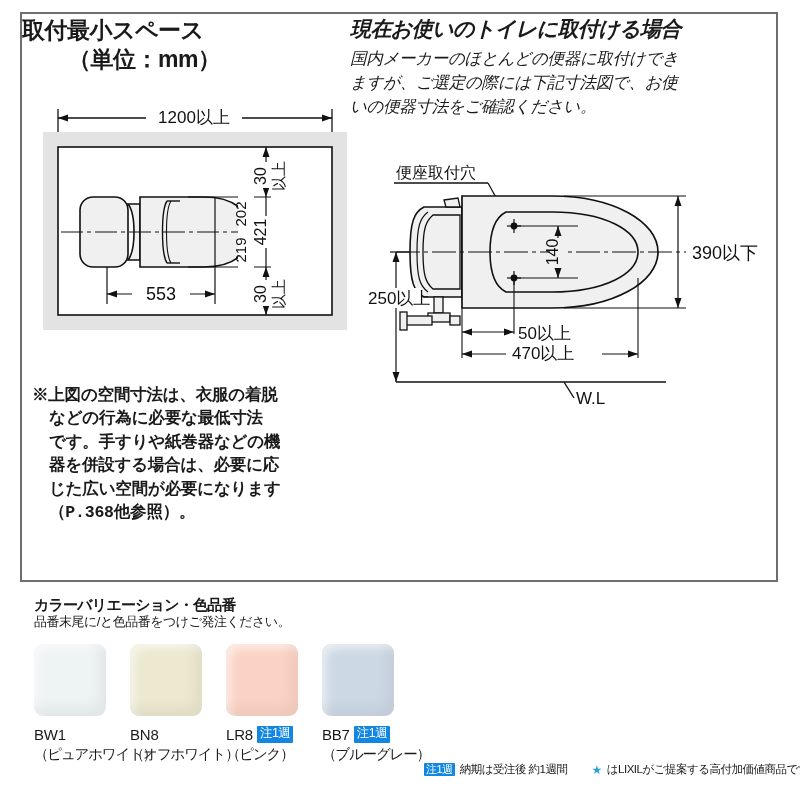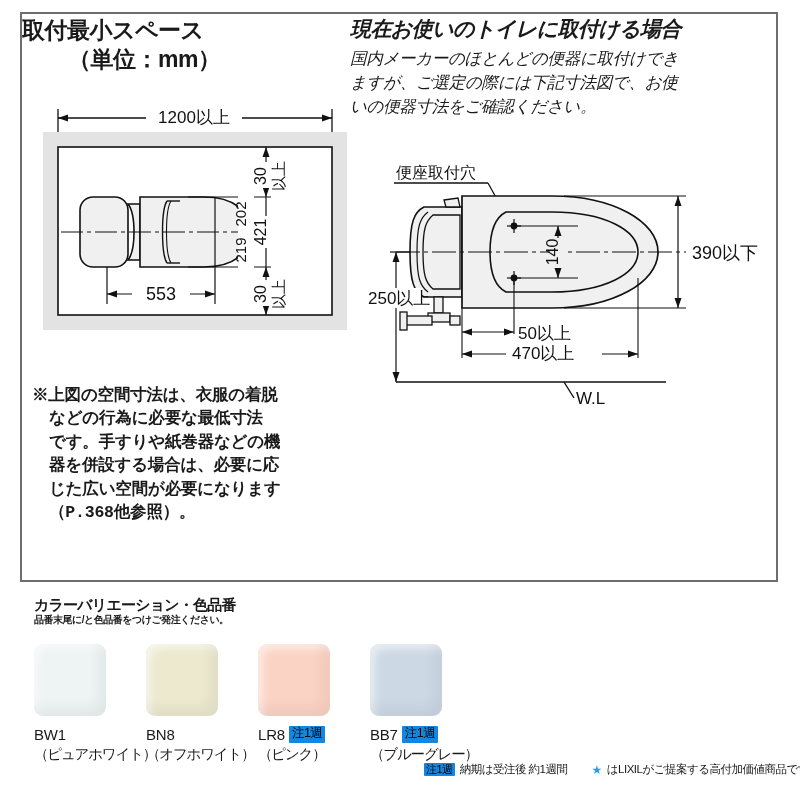--- a/index.html
+++ b/index.html
@@ -57,42 +57,41 @@
   #plan-svg { left: 28px; top: 104px; }
   #side-svg { left: 366px; top: 160px; }
 
   
   .cv { position: absolute; left: 34px; top: 596px; width: 740px; }
   .cv-title {
     font-size: 15px; font-weight: bold; letter-spacing: -0.8px;
     margin: 0; line-height: 1.15;
   }
   .cv-sub {
-    font-size: 10px; letter-spacing: -0.5px; margin: 1px 0 0 0;
+    font-size: 13px; letter-spacing: -0.5px; margin: 1px 0 0 0;
     line-height: 1.2;
-    font-weight: bold;
   }
   .swatch-row {
     position: absolute; left: 0; top: 48px;
-    display: flex; gap: 16px;
+    display: flex; gap: 0;
   }
   .swatch-cell { width: 96px; }
   .swatch {
     width: 72px; height: 72px;
     border-radius: 9px;
     box-shadow: inset -7px -8px 13px rgba(0,0,0,0.055),
                 inset 5px 5px 9px rgba(255,255,255,0.55);
   }
   .sw-code-row {
     margin-top: 10px; display: flex; align-items: center; gap: 4px;
     font-size: 15px; white-space: nowrap;
   }
   .sw-code { font-weight: normal; letter-spacing: -0.2px; }
   .badge {
-    background: #1387e0; color: #000000; font-size: 12.5px;
+    background: #1387e0; color: #ffffff; font-size: 12.5px;
     padding: 1px 3px 2px 3px; line-height: 1.1;
     letter-spacing: -0.5px; border-radius: 1px;
     font-weight: normal;
   }
   .sw-name {
     margin-top: 2px; font-size: 14.5px; letter-spacing: -1.2px;
     white-space: nowrap;
   }
 
   

